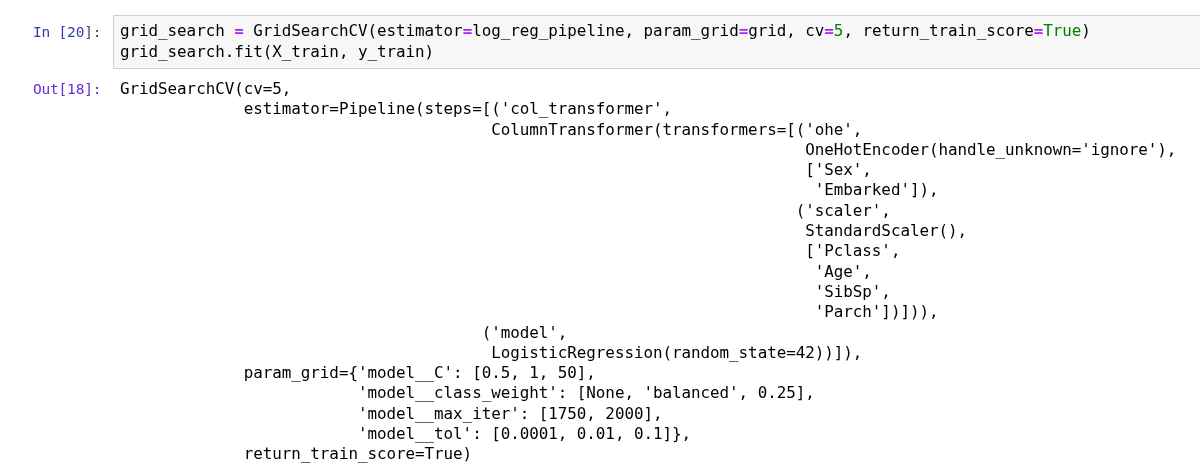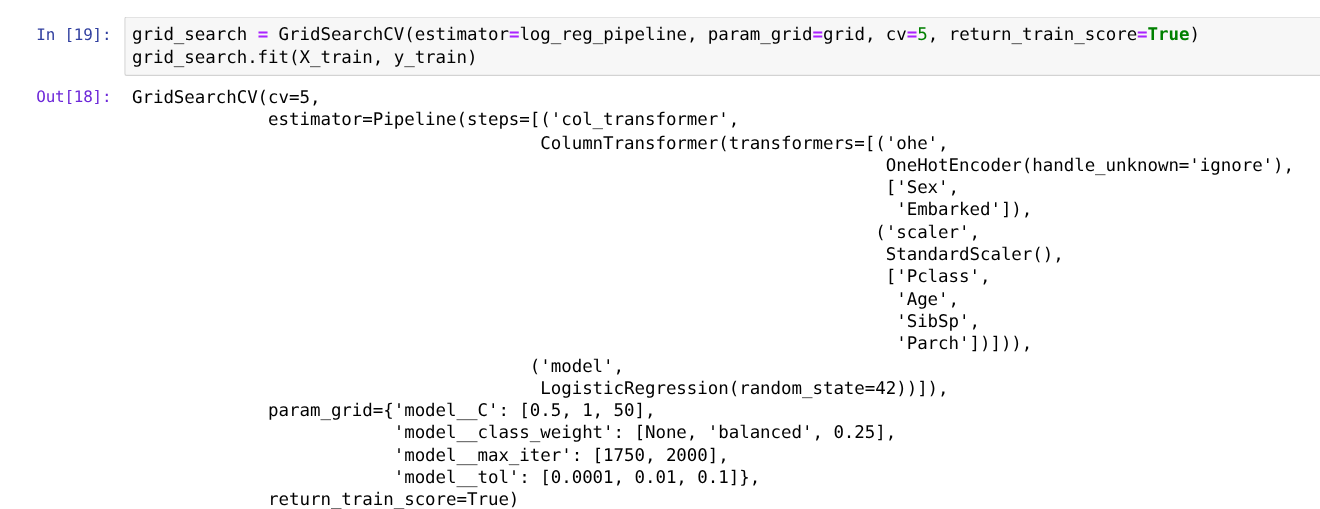--- a/index.html
+++ b/index.html
@@ -67,25 +67,25 @@
     top: 79px;
     line-height: 20.3px;
   }
   .code-line {
     display: block;
     height: 20.3px;
   }
   .code-in .code-line { height: 20.5px; }
   .tok-op { color: #aa22ff; font-weight: bold; }
   .tok-num { color: #008000; }
-  .tok-kw { color: #008000; font-weight: bold; }
+  .tok-kw { color: #008000; font-weight: normal; }
 </style>
 </head>
 <body>
 
 <div class="cell">
-  <div class="prompt prompt-in">In [19]:</div>
+  <div class="prompt prompt-in">In [20]:</div>
   <div class="input-area"></div>
   <div class="code code-in" id="code-in"><span class="code-line"><span>grid_search </span><span class="tok-op">=</span><span> GridSearchCV(estimator</span><span class="tok-op">=</span><span>log_reg_pipeline, param_grid</span><span class="tok-op">=</span><span>grid, cv</span><span class="tok-op">=</span><span class="tok-num">5</span><span>, return_train_score</span><span class="tok-op">=</span><span class="tok-kw">True</span><span>)</span></span><span class="code-line"><span>grid_search.fit(X_train, y_train)</span></span></div>
 
   <div class="prompt prompt-out">Out[18]:</div>
   <div class="code code-out" id="code-out"><span class="code-line">GridSearchCV(cv=5,</span><span class="code-line">             estimator=Pipeline(steps=[('col_transformer',</span><span class="code-line">                                       ColumnTransformer(transformers=[('ohe',</span><span class="code-line">                                                                        OneHotEncoder(handle_unknown='ignore'),</span><span class="code-line">                                                                        ['Sex',</span><span class="code-line">                                                                         'Embarked']),</span><span class="code-line">                                                                       ('scaler',</span><span class="code-line">                                                                        StandardScaler(),</span><span class="code-line">                                                                        ['Pclass',</span><span class="code-line">                                                                         'Age',</span><span class="code-line">                                                                         'SibSp',</span><span class="code-line">                                                                         'Parch'])])),</span><span class="code-line">                                      ('model',</span><span class="code-line">                                       LogisticRegression(random_state=42))]),</span><span class="code-line">             param_grid={'model__C': [0.5, 1, 50],</span><span class="code-line">                         'model__class_weight': [None, 'balanced', 0.25],</span><span class="code-line">                         'model__max_iter': [1750, 2000],</span><span class="code-line">                         'model__tol': [0.0001, 0.01, 0.1]},</span><span class="code-line">             return_train_score=True)</span></div>
 </div>
 
 </body></html>

